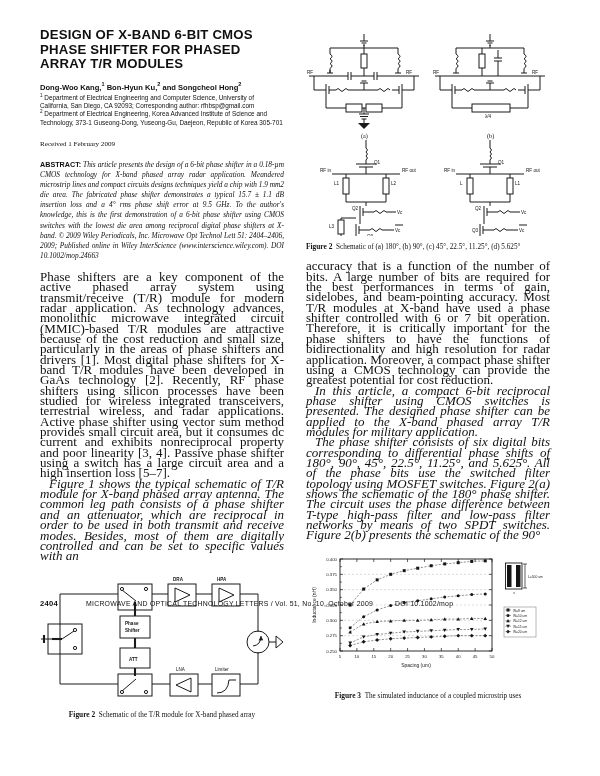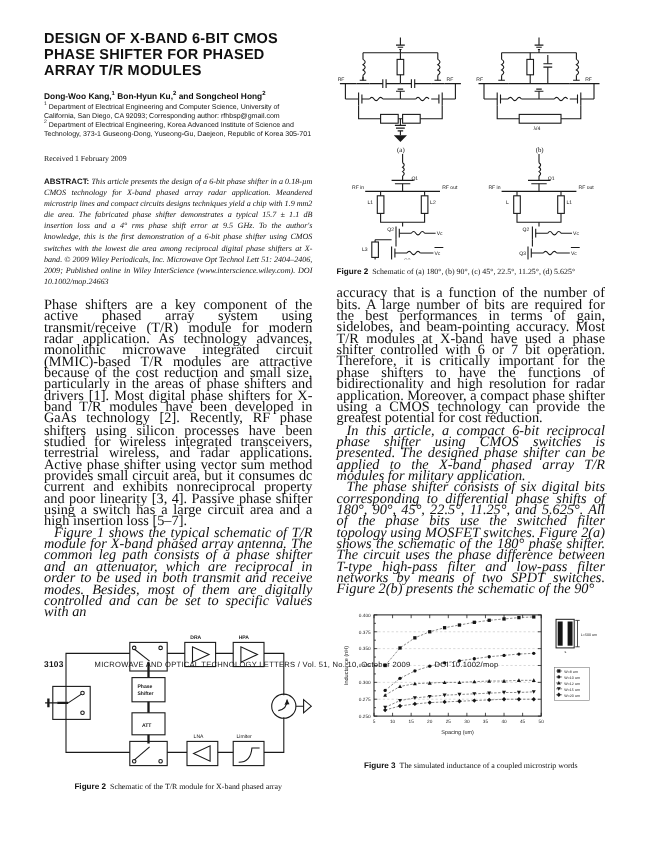--- a/index.html
+++ b/index.html
@@ -70,21 +70,21 @@
   .body-p {
     font-size: 13px; line-height: 10.35px; text-align: justify;
     margin: 0 0 0 0; text-indent: 0;
   }
   .body-p + .body-p { text-indent: 9px; font-style: italic; }
 
   .fig-cap {
     font-size: 7.2px; line-height: 9.4px; margin: 6px 0 0 0;
   }
   .fig-cap b {
-    font-family: Liberation Sans, sans-serif;
+    font-family: Liberation Serif, serif;
     font-weight: bold; font-size: 7.4px;
   }
 
   
   .footer {
     position: absolute; left: 40px; bottom: 16px;
     font-family: "Liberation Sans", sans-serif;
     font-size: 6.9px; letter-spacing: 0.25px;
     display: flex; align-items: baseline; gap: 0;
     white-space: nowrap;
@@ -593,24 +593,24 @@
             <rect x="201" y="12" width="4.5" height="22" fill="#151515"></rect>
             <rect x="210" y="12" width="4.5" height="22" fill="#151515"></rect>
             <rect x="199.5" y="10" width="16.5" height="26" class="ax"></rect>
             <line x1="219" x2="219" y1="11" y2="35" class="tick"></line>
             <line x1="217" x2="221" y1="11" y2="11" class="tick"></line>
             <line x1="217" x2="221" y1="35" y2="35" class="tick"></line>
             <text x="222" y="25" class="leglbl" text-anchor="start">L=500 um</text>
             <text x="208" y="41" class="leglbl" text-anchor="middle">s</text>
           </svg>
       </div>
-      <p class="fig-cap" style="text-align:center;"><b>Figure 3</b>&nbsp;&nbsp;<span>The simulated inductance of a coupled microstrip words</span></p>
+      <p class="fig-cap" style="text-align:center;"><b>Figure 3</b>&nbsp;&nbsp;<span>The simulated inductance of a coupled microstrip uses</span></p>
 
     </div>
   </div>
 
   <div class="footer">
-    <span class="pg">3103</span>
+    <span class="pg">2404</span>
     <span class="jn">MICROWAVE AND OPTICAL TECHNOLOGY LETTERS  /  Vol. 51, No. 10, October 2009</span>
     <span class="doi">DOI 10.1002/mop</span>
   </div>
 
 </div>
 
 </body></html>

